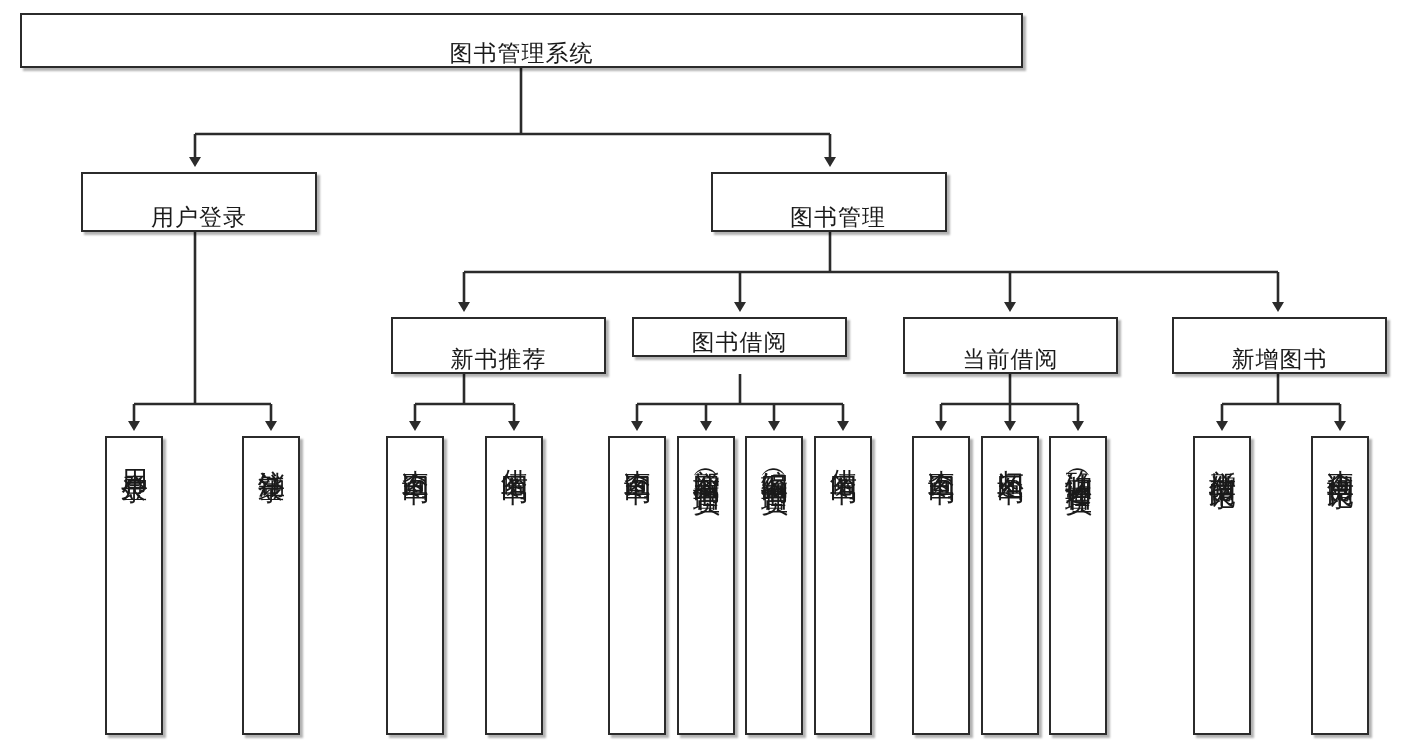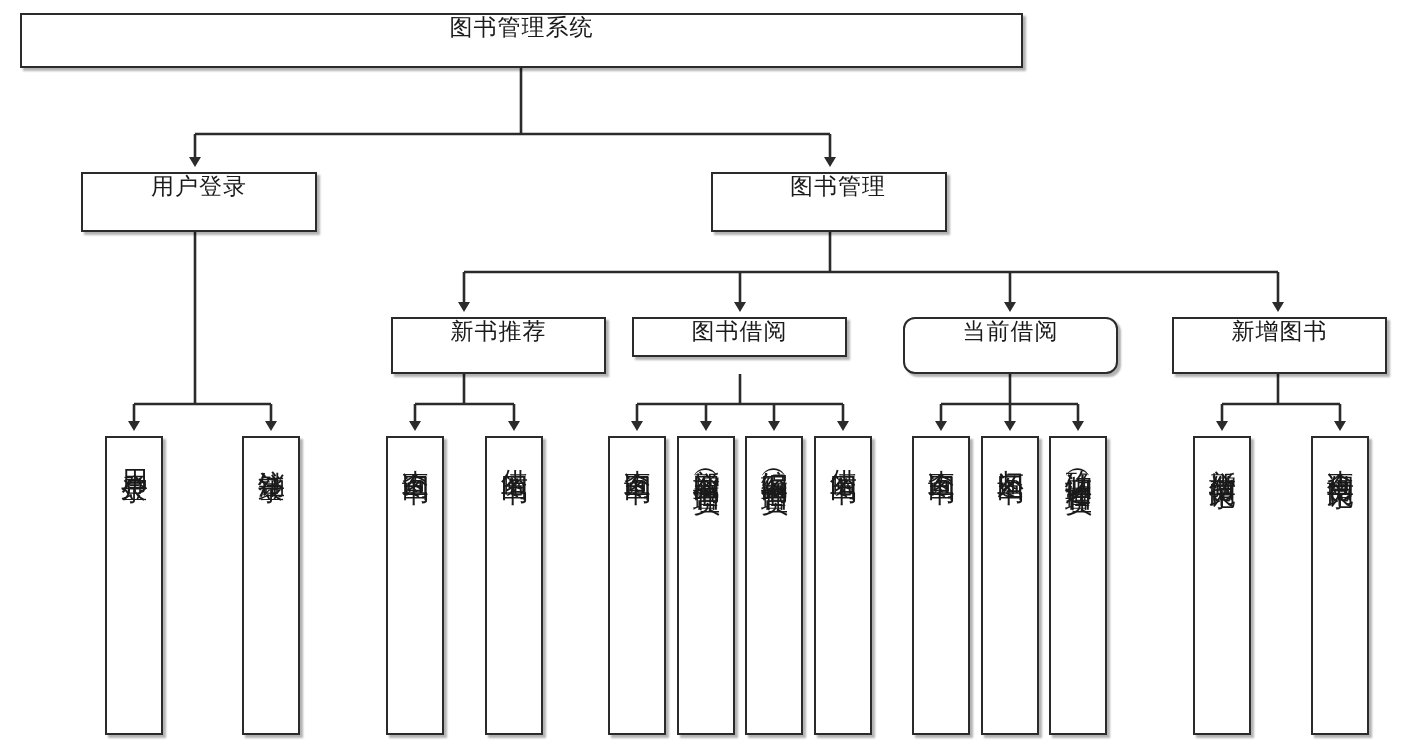--- a/index.html
+++ b/index.html
@@ -10,21 +10,21 @@
   }
   #diagram-root{position:absolute;left:0;top:0;width:1405px;height:747px;}
   #edge-layer{position:absolute;left:0;top:0;width:1405px;height:747px;}
 
   .node{
     position:absolute;
     box-sizing:border-box;
     background:#ffffff;
     border:2px solid #2b2b2b;
     box-shadow:3px 3px 2px rgba(0,0,0,0.30);
-    display:flex;align-items:flex-start;justify-content:center;
+    display:flex;align-items:flex-end;justify-content:center;
     color:#1a1a1a;
   }
   .node.h-label{ }
   .node .label-h{
     font-size:23px;line-height:1.1;letter-spacing:1px;white-space:nowrap;
   }
   
   .node.leaf{
     align-items:flex-start;justify-content:center;padding-top:10px;
   }
@@ -117,21 +117,21 @@
   </div>
 
   <div class="node h-label" style="left:362px;top:317px;width:215px;height:57px;margin-left:29px;">
     <span class="label-h">新书推荐</span>
   </div>
 
   <div class="node h-label" style="left:632px;top:317px;width:215px;height:40px;">
     <span class="label-h">图书借阅</span>
   </div>
 
-  <div class="node h-label" style="left:903px;top:317px;width:215px;height:57px;border-radius:12px;">
+  <div class="node h-label" style="left:903px;top:317px;width:215px;height:57px;">
     <span class="label-h">当前借阅</span>
   </div>
 
   <div class="node h-label" style="left:1172px;top:317px;width:215px;height:57px;">
     <span class="label-h">新增图书</span>
   </div>
 
   <div class="node leaf" style="left:105px;top:436px;width:58px;height:299px;">
     <span class="label-v">用户登录</span>
   </div>

